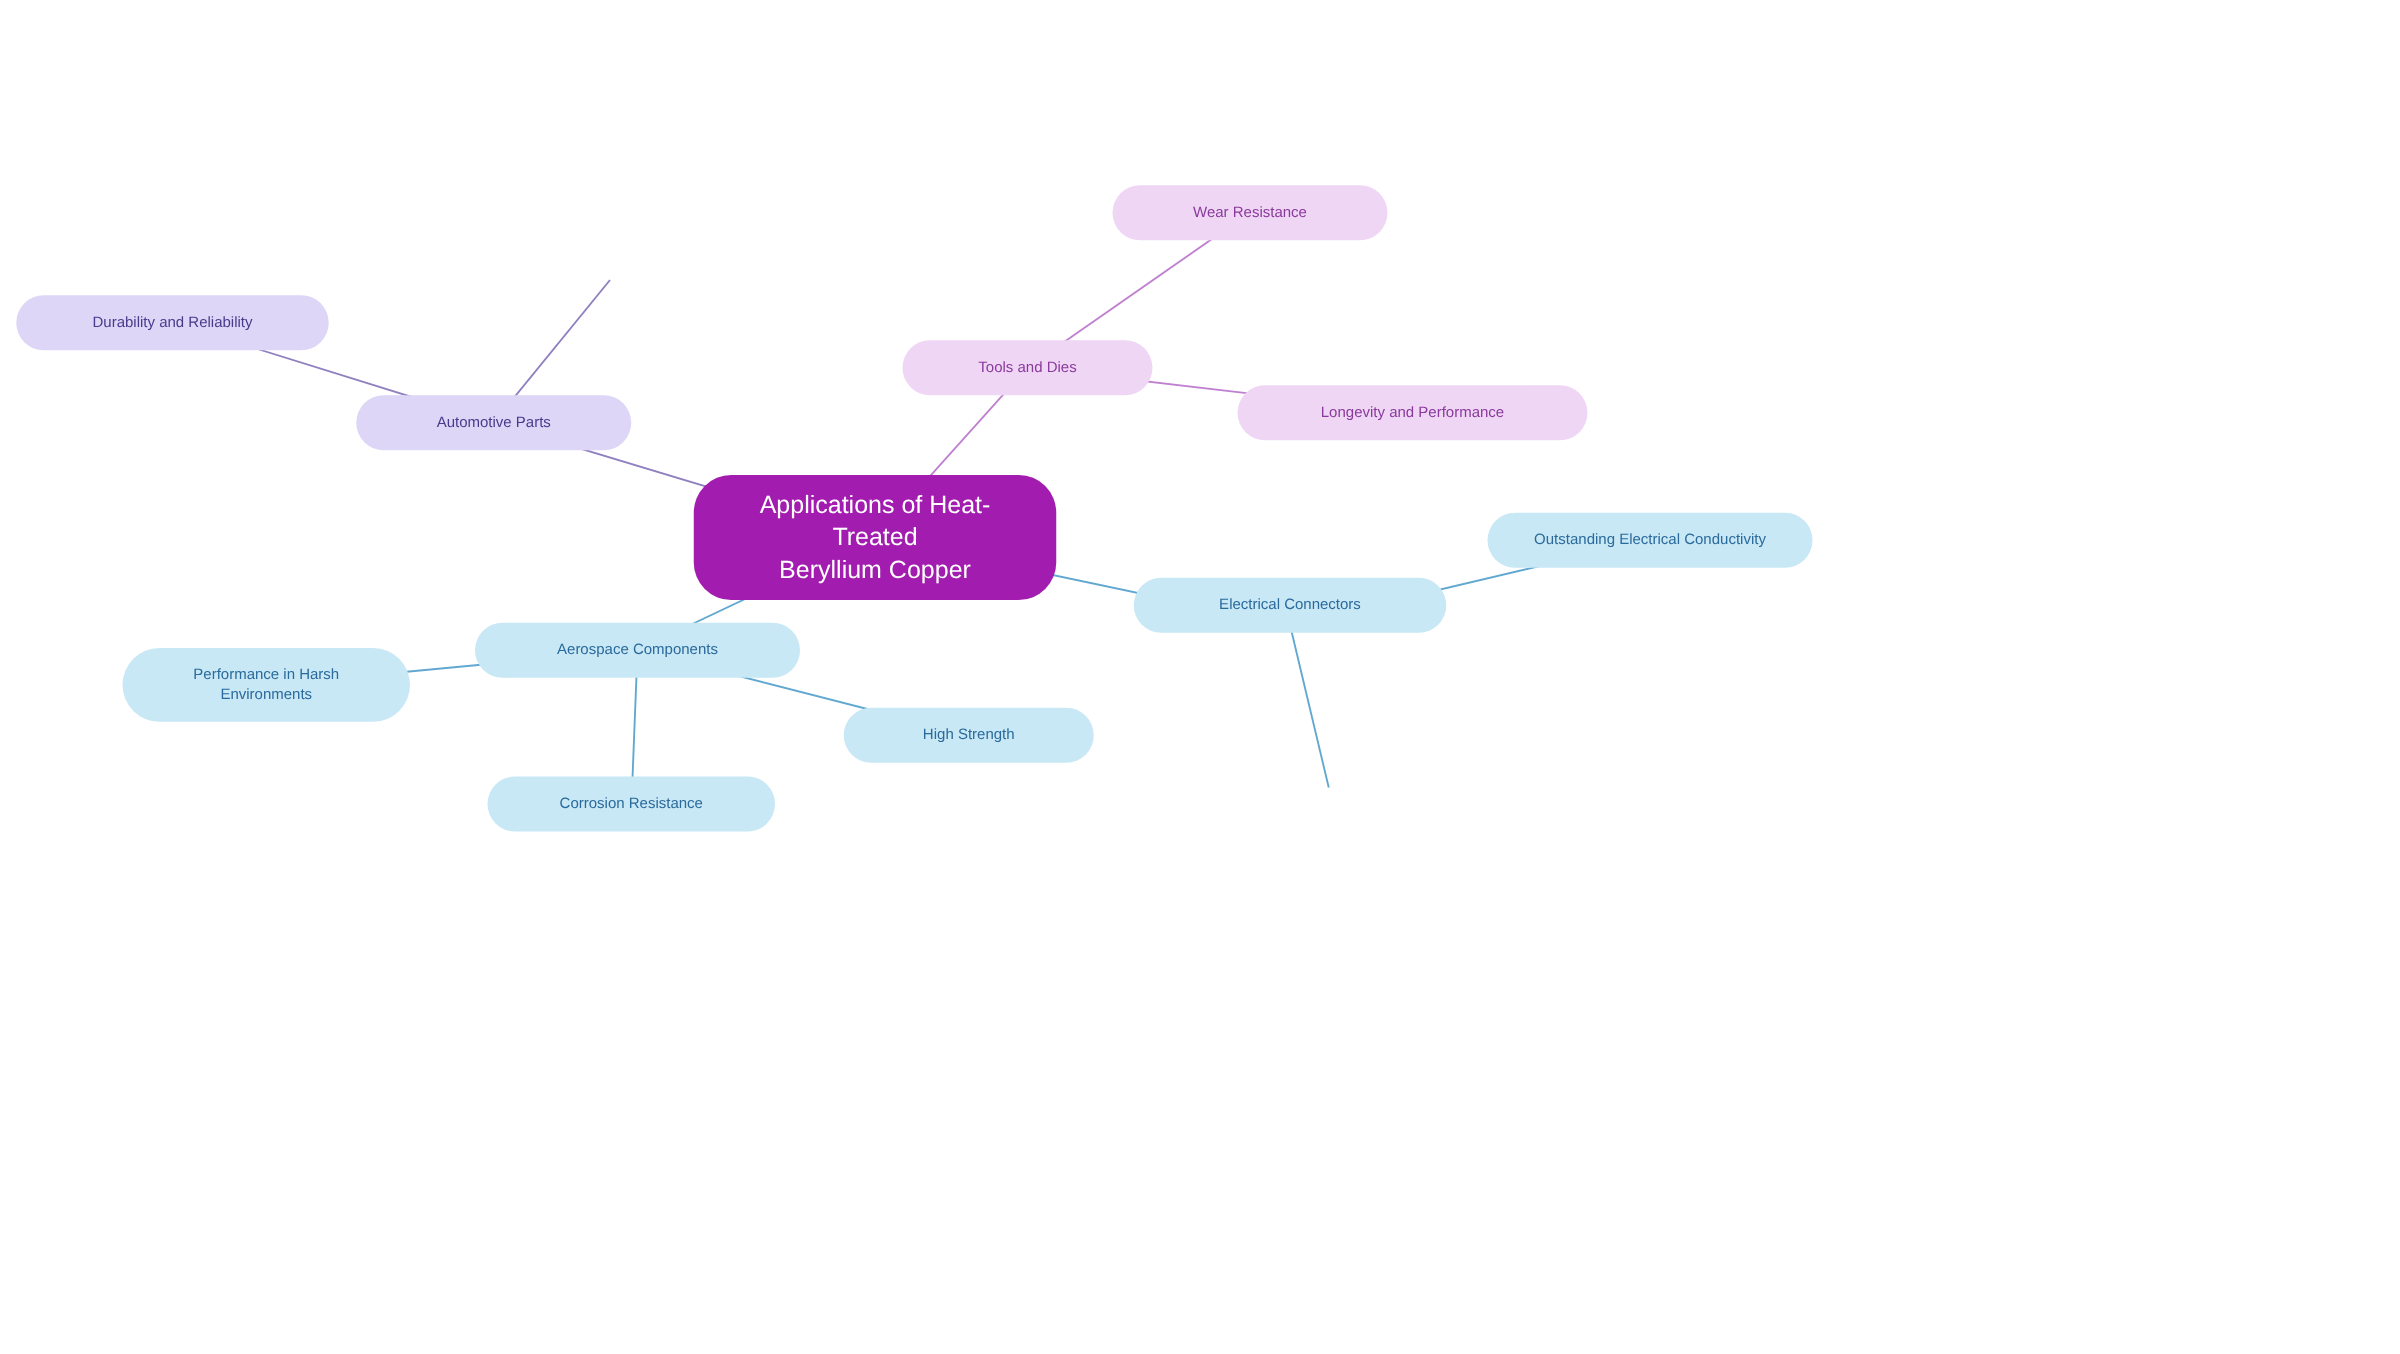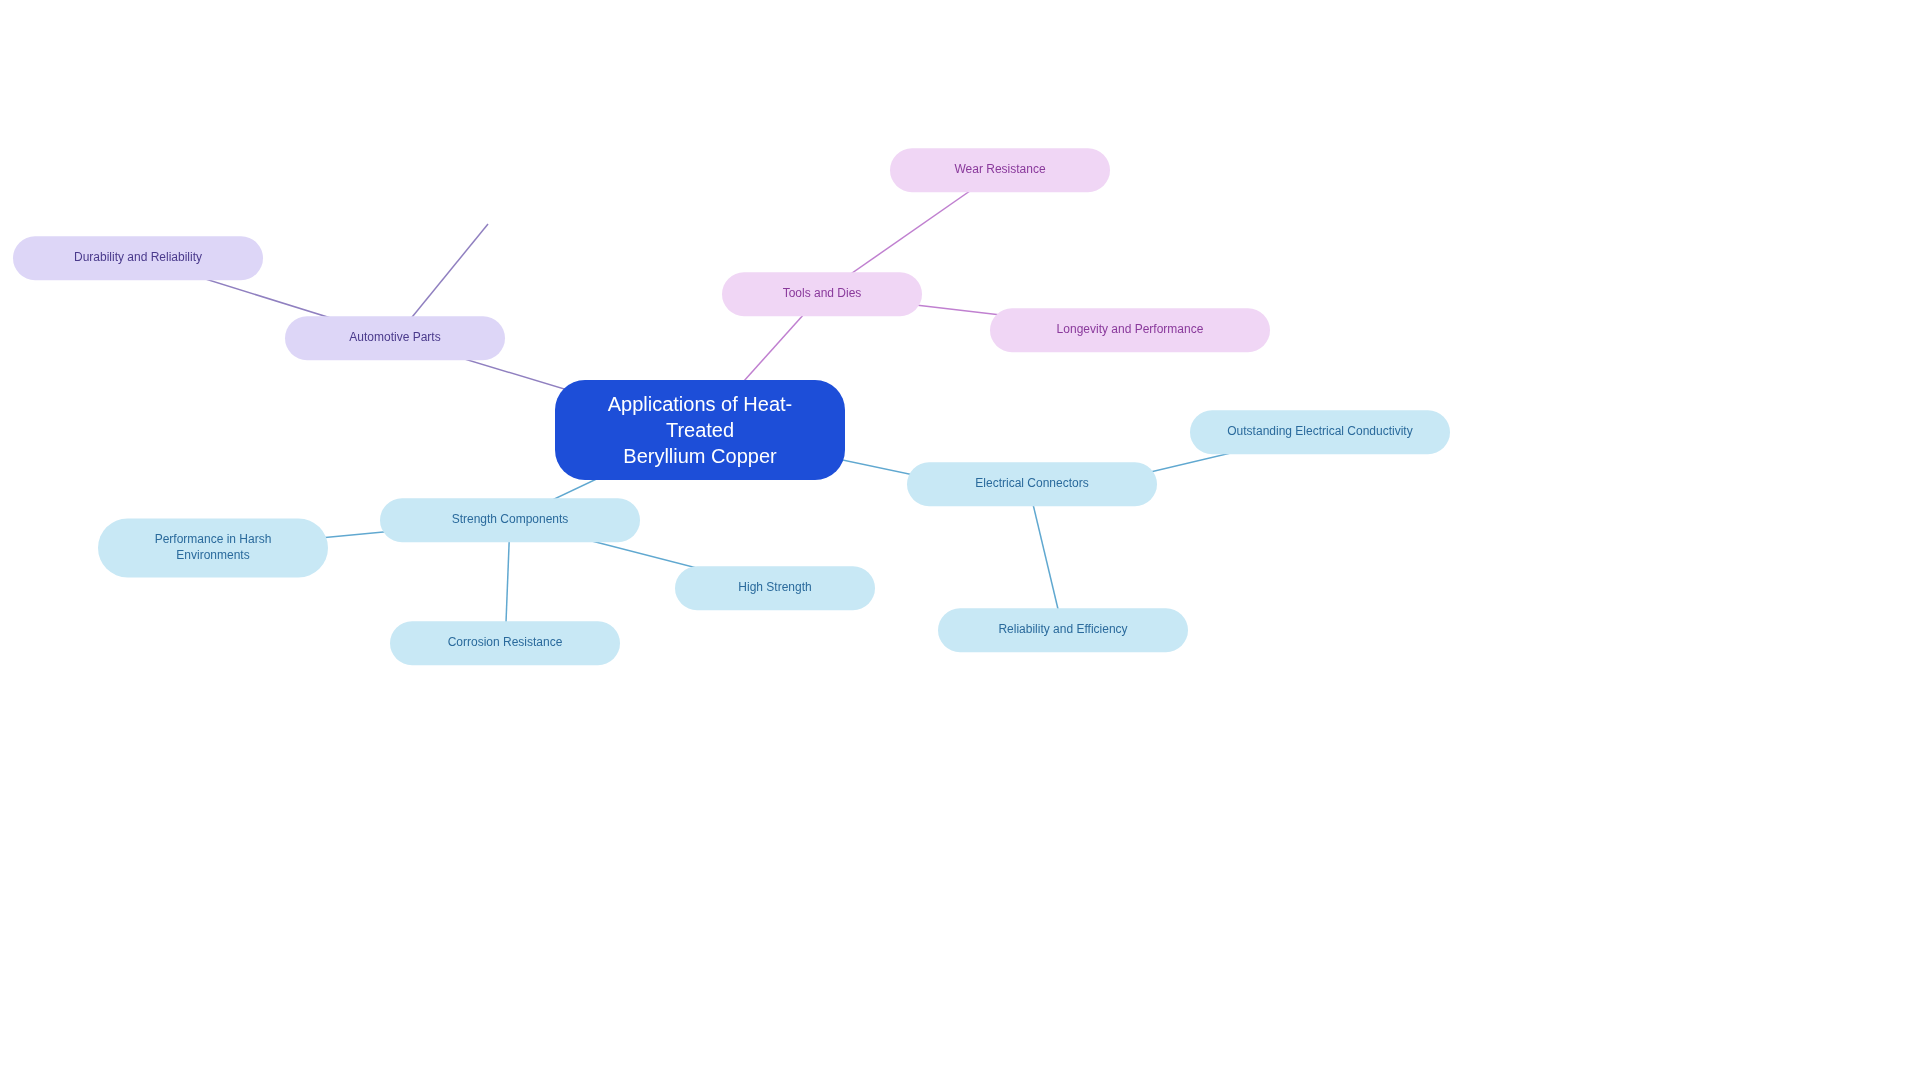--- a/index.html
+++ b/index.html
@@ -35,21 +35,21 @@
       justify-content: center;
       text-align: center;
       font-size: 12px;
       line-height: 1.3;
       padding: 14px 24px;
       cursor: pointer;
       transform: translate(-50%, -50%);
     }
 
     .node-center {
-      background: #1d4ed8;
+      background: #a21caf;
       color: #ffffff;
       font-size: 20px;
       font-weight: 500;
       width: 290px;
       height: 100px;
       border-radius: 30px;
     }
 
     .node-purple {
       background: #ddd6f7;
@@ -109,25 +109,22 @@
     </div>
     <div class="node node-pink" style="left: 1130px; top: 330px; width: 280px;">
       <span style="white-space: pre-line;">Longevity and Performance</span>
     </div>
     <div class="node node-blue" style="left: 1032px; top: 484px; width: 250px; text-align: center;">
       <span style="white-space: pre-line;">Electrical Connectors</span>
     </div>
     <div class="node node-blue" style="left: 1320px; top: 432px; width: 260px; justify-content: center;">
       <span style="white-space: pre-line;">Outstanding Electrical Conductivity</span>
     </div>
-    <div class="node node-blue" style="left: 1063px; top: 630px; width: 250px;">
-      <span style="white-space: pre-line;">Reliability and Efficiency</span>
-    </div>
     <div class="node node-blue" style="left: 510px; top: 520px; width: 260px;">
-      <span style="white-space: pre-line;">Strength Components</span>
+      <span style="white-space: pre-line;">Aerospace Components</span>
     </div>
     <div class="node node-blue" style="left: 213px; top: 548px; width: 230px;">
       <span style="white-space: pre-line;">Performance in Harsh
 Environments</span>
     </div>
     <div class="node node-blue" style="left: 775px; top: 588px; width: 200px;">
       <span style="white-space: pre-line;">High Strength</span>
     </div>
     <div class="node node-blue" style="left: 505px; top: 643px; width: 230px;">
       <span style="white-space: pre-line;">Corrosion Resistance</span>

